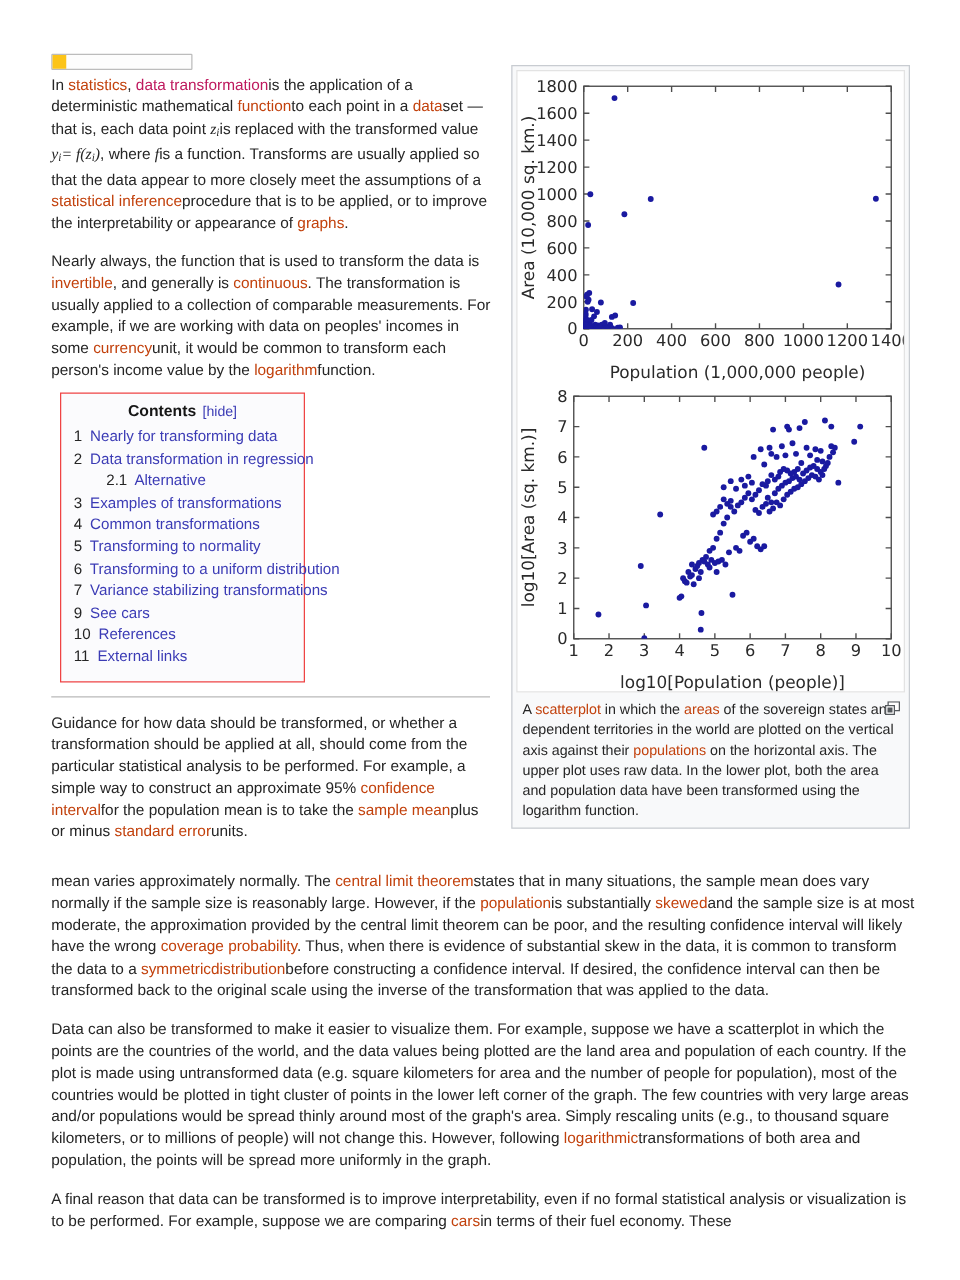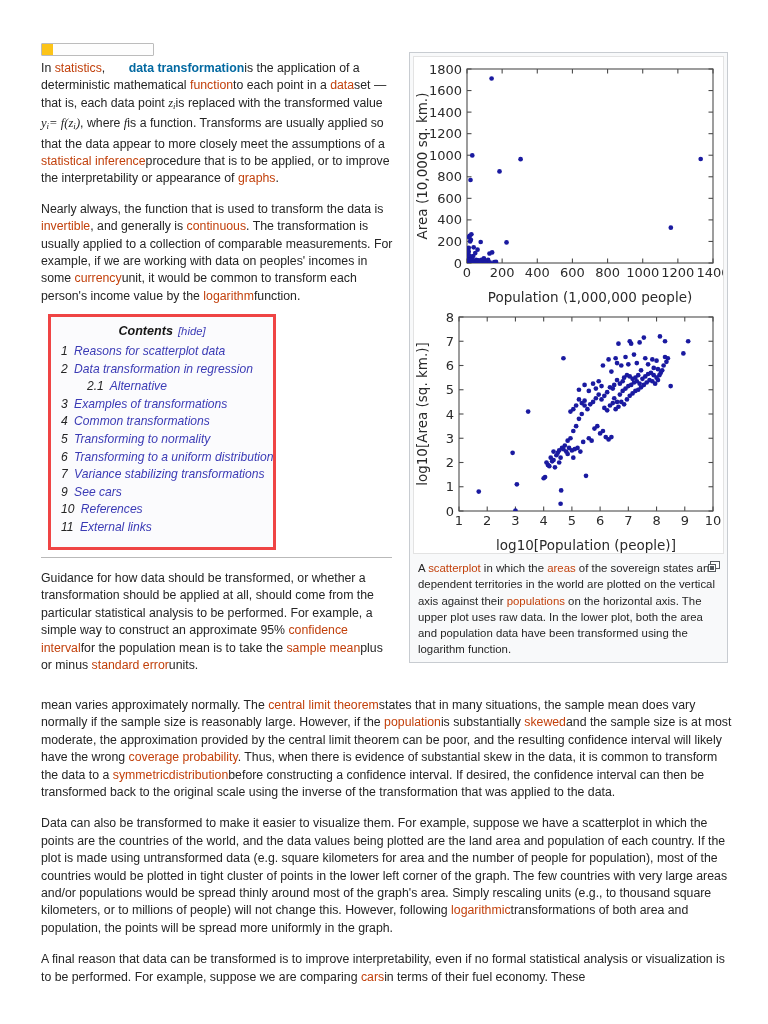--- a/index.html
+++ b/index.html
@@ -61,34 +61,33 @@
     font-style: italic;
     font-family: "Liberation Serif", serif;
     font-size: 12.6px;
   }
   .sub {
     font-size: 9px;
     vertical-align: -2px;
     font-style: italic;
     font-family: "Liberation Serif", serif;
   }
-  b.term { font-weight: bold; color: #0369a1; margin-left: 20px; }
+  b.term { font-weight: normal; color: #be185d; }
 
   
   .toc {
     position: absolute;
     left: 48px;
     top: 314px;
-    width: 228px;
-    border: 3px solid #ef4444;
+    width: 196px;
+    border: 1px solid #ef4444;
     background: #fbfbfd;
     padding: 7px 10px 10px 10px;
     box-sizing: border-box;
     font-size: 12.1px;
-    font-style: italic;
   }
   .toc-head {
     text-align: center;
     font-weight: bold;
     font-size: 12.6px;
     color: #161616;
     margin-bottom: 5px;
   }
   .toc-head .hide {
     font-weight: normal;
@@ -193,21 +192,21 @@
   <div class="col-left">
     <p class="body"><span>In </span><a class="lnk" href="#">statistics</a><span>, </span><b class="term">data transformation</b><span>is the application of a deterministic mathematical </span><a class="lnk" href="#">function</a><span>to each point in a </span><a class="lnk" href="#">data</a><span>set — that is, each data point </span><span class="mathi">z</span><span class="sub">i</span><span>is replaced with the transformed value </span><span class="mathi">y</span><span class="sub">i</span><span class="mathi">= f(z</span><span class="sub">i</span><span class="mathi">)</span><span>, where </span><span class="mathi">f</span><span>is a function. Transforms are usually applied so that the data appear to more closely meet the assumptions of a </span><a class="lnk" href="#">statistical inference</a><span>procedure that is to be applied, or to improve the interpretability or appearance of </span><a class="lnk" href="#">graphs</a><span>.</span></p>
     <p class="body"><span>Nearly always, the function that is used to transform the data is </span><a class="lnk" href="#">invertible</a><span>, and generally is </span><a class="lnk" href="#">continuous</a><span>. The transformation is usually applied to a collection of comparable measurements. For example, if we are working with data on peoples' incomes in some </span><a class="lnk" href="#">currency</a><span>unit, it would be common to transform each person's income value by the </span><a class="lnk" href="#">logarithm</a><span>function.</span></p>
   </div>
 
   <div class="toc">
     <div class="toc-head">
       <span>Contents</span><span class="hide">[hide]</span>
     </div>
     <div>
-        <div class="toc-row"><span class="toc-num">1</span><span> Reasons for scatterplot data</span></div>
+        <div class="toc-row"><span class="toc-num">1</span><span> Nearly for transforming data</span></div>
         <div class="toc-row"><span class="toc-num">2</span><span> Data transformation in regression</span></div>
         <div class="toc-row lvl2"><span class="toc-num">2.1</span><span> Alternative</span></div>
         <div class="toc-row"><span class="toc-num">3</span><span> Examples of transformations</span></div>
         <div class="toc-row"><span class="toc-num">4</span><span> Common transformations</span></div>
         <div class="toc-row"><span class="toc-num">5</span><span> Transforming to normality</span></div>
         <div class="toc-row"><span class="toc-num">6</span><span> Transforming to a uniform distribution</span></div>
         <div class="toc-row"><span class="toc-num">7</span><span> Variance stabilizing transformations</span></div>
         <div class="toc-row"><span class="toc-num">9</span><span> See cars</span></div>
         <div class="toc-row"><span class="toc-num">10</span><span> References</span></div>
         <div class="toc-row"><span class="toc-num">11</span><span> External links</span></div>

